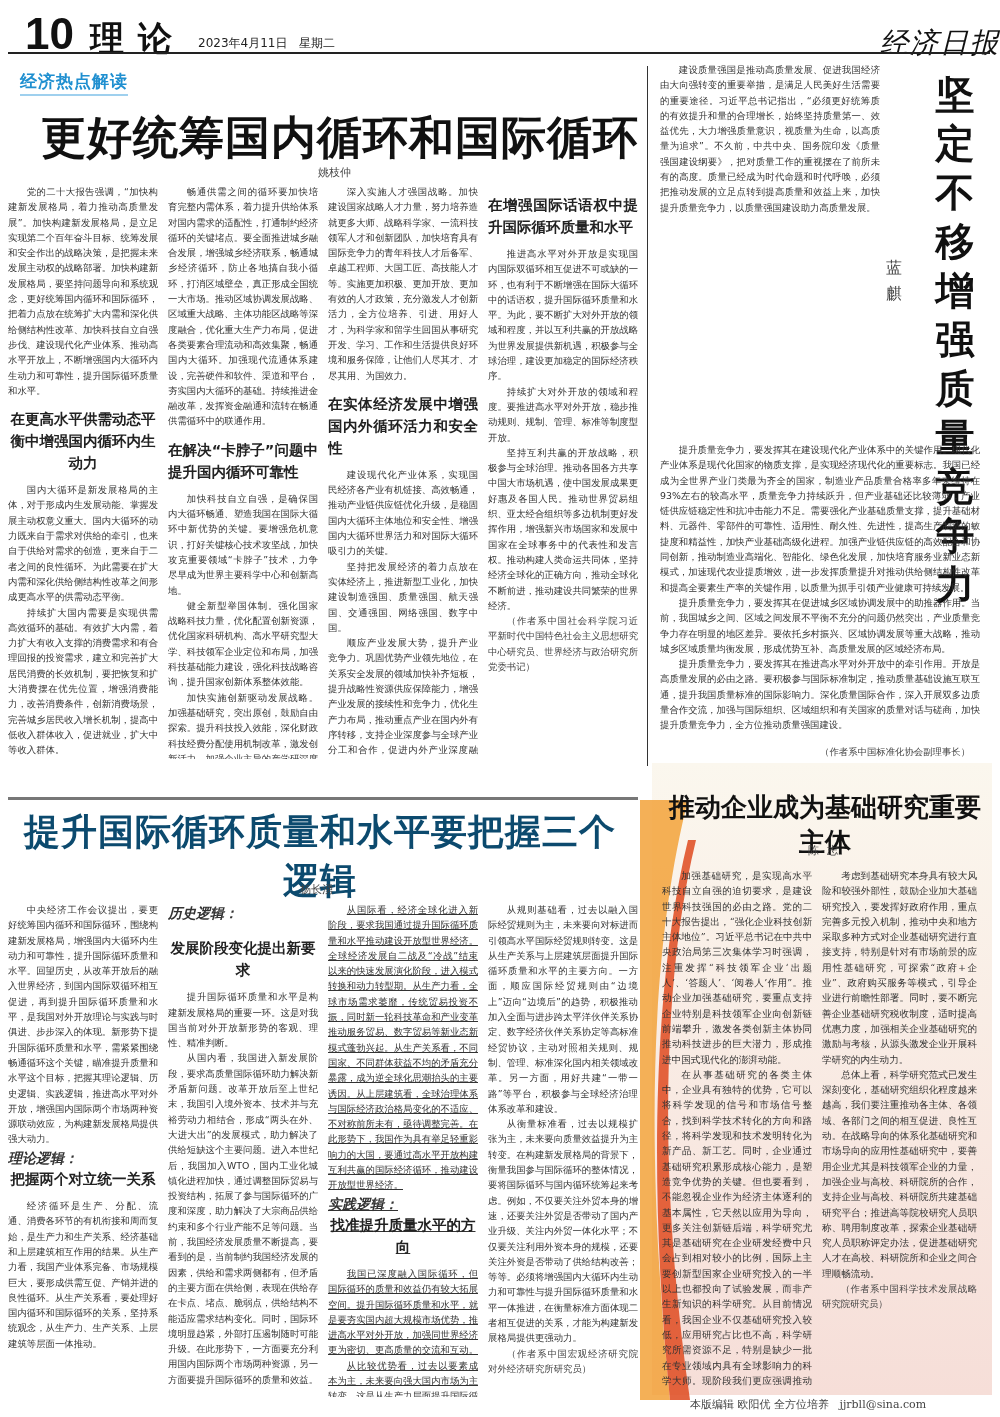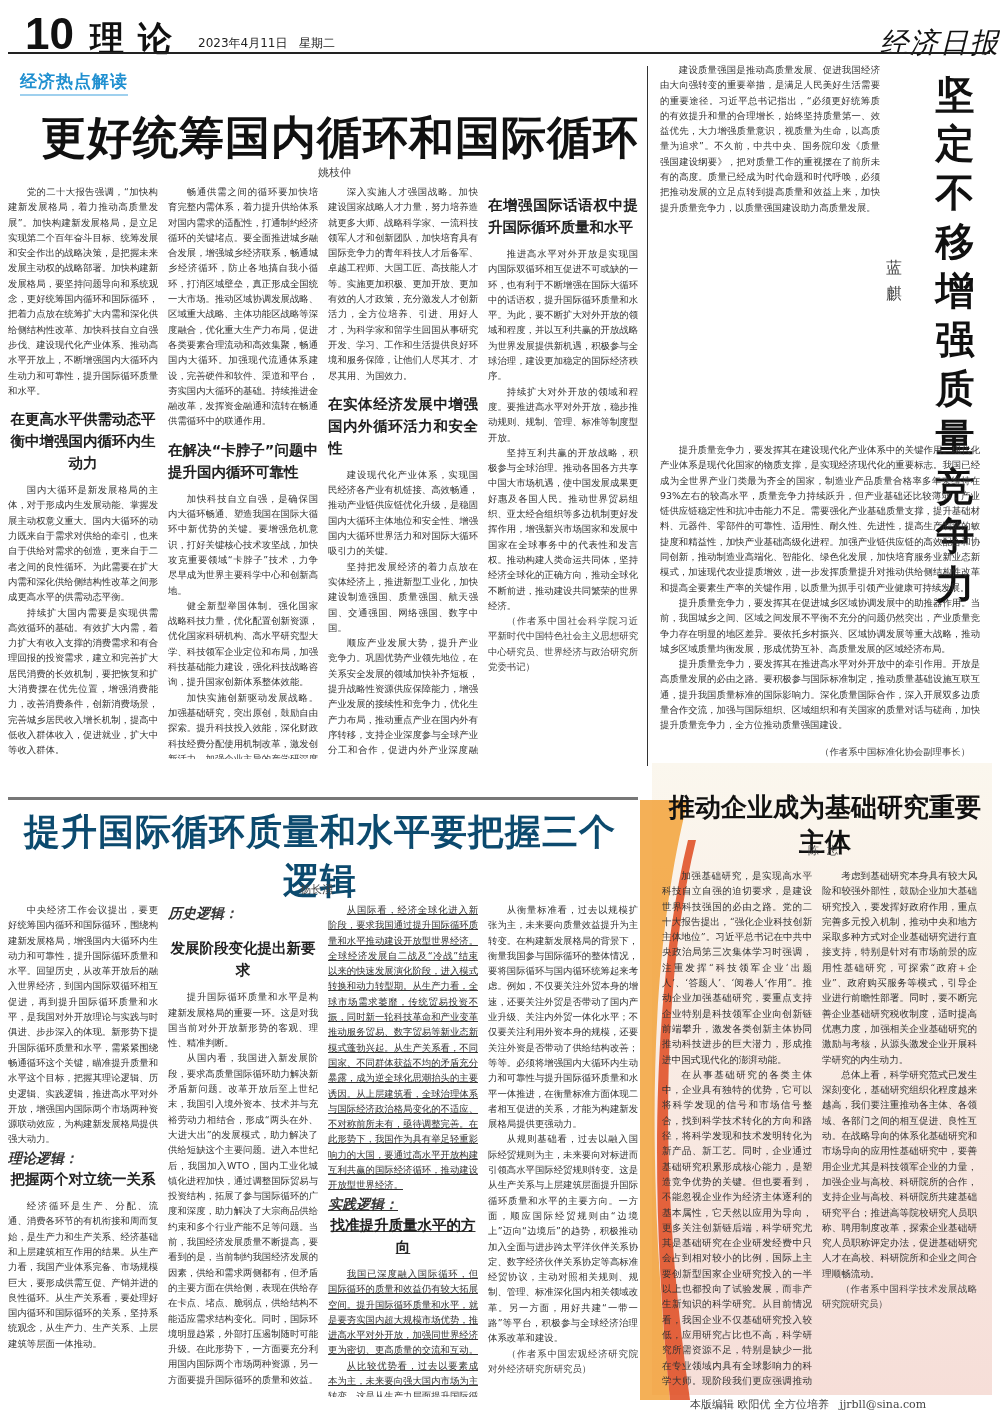--- a/index.html
+++ b/index.html
@@ -114,22 +114,22 @@
 
 <div class="abs col" style="left:328px;top:902px;width:150px;height:495px;text-decoration:underline;">
   <p>从国际看，经济全球化进入新阶段，要求我国通过提升国际循环质量和水平推动建设开放型世界经济。全球经济发展自二战及“冷战”结束以来的快速发展演化阶段，进入模式转换和动力转型期。从生产力看，全球市场需求萎靡，传统贸易投资不振，同时新一轮科技革命和产业变革推动服务贸易、数字贸易等新业态新模式蓬勃兴起。从生产关系看，不同国家、不同群体获益不均的矛盾充分暴露，成为逆全球化思潮抬头的主要诱因。从上层建筑看，全球治理体系与国际经济政治格局变化的不适应、不对称前所未有，亟待调整完善。在此形势下，我国作为具有举足轻重影响力的大国，要通过高水平开放构建互利共赢的国际经济循环，推动建设开放型世界经济。</p>
   <div class="italic-label">实践逻辑：</div>
   <div class="subhead center" style="margin-top:2px;">找准提升质量水平的方向</div>
   <p>我国已深度融入国际循环，但国际循环的质量和效益仍有较大拓展空间。提升国际循环质量和水平，就是要夯实国内超大规模市场优势，推进高水平对外开放，加强同世界经济更为密切、更高质量的交流和互动。</p>
   <p>从比较优势看，过去以要素成本为主，未来要向强大国内市场为主转变。这是从生产力层面提升国际循环质量和水平的根本。其中包含两层含义：一是强大需求市场。关键是要推动人均国内生产总值持续迈上新台阶，提高居民收入在国民收入分配中的比重。二是强大供给市场。要培育世界一流的产品质量、行业标准和服务体系，巩固技术、品牌、质量、服务等贸易投资新优势。</p>
 </div>
 
 <div class="abs col" style="left:488px;top:902px;width:150px;height:495px;">
+  <p>从规则基础看，过去以融入国际经贸规则为主，未来要向对标进而引领高水平国际经贸规则转变。这是从生产关系与上层建筑层面提升国际循环质量和水平的主要方向。一方面，顺应国际经贸规则由“边境上”迈向“边境后”的趋势，积极推动加入全面与进步跨太平洋伙伴关系协定、数字经济伙伴关系协定等高标准经贸协议，主动对照相关规则、规制、管理、标准深化国内相关领域改革。另一方面，用好共建“一带一路”等平台，积极参与全球经济治理体系改革和建设。</p>
   <p>从衡量标准看，过去以规模扩张为主，未来要向质量效益提升为主转变。在构建新发展格局的背景下，衡量我国参与国际循环的整体情况，要将国际循环与国内循环统筹起来考虑。例如，不仅要关注外贸本身的增速，还要关注外贸是否带动了国内产业升级、关注内外贸一体化水平；不仅要关注利用外资本身的规模，还要关注外资是否带动了供给结构改善；等等。必须将增强国内大循环内生动力和可靠性与提升国际循环质量和水平一体推进，在衡量标准方面体现二者相互促进的关系，才能为构建新发展格局提供更强动力。</p>
-  <p>从规则基础看，过去以融入国际经贸规则为主，未来要向对标进而引领高水平国际经贸规则转变。这是从生产关系与上层建筑层面提升国际循环质量和水平的主要方向。一方面，顺应国际经贸规则由“边境上”迈向“边境后”的趋势，积极推动加入全面与进步跨太平洋伙伴关系协定、数字经济伙伴关系协定等高标准经贸协议，主动对照相关规则、规制、管理、标准深化国内相关领域改革。另一方面，用好共建“一带一路”等平台，积极参与全球经济治理体系改革和建设。</p>
   <p class="author-note">（作者系中国宏观经济研究院对外经济研究所研究员）</p>
 </div>
 
 <div class="abs pinkbox"></div>
 <svg class="abs swoosh" viewBox="0 0 60 600" preserveAspectRatio="none">
   <path d="M48 0 C 10 150, 5 350, 30 600 L 0 600 L 0 0 Z" fill="#f2a23a" opacity="0.85"></path>
   <path d="M56 40 C 22 180, 18 380, 50 600 L 30 600 C 8 380, 14 180, 48 40 Z" fill="#e0532a" opacity="0.9"></path>
 </svg>
 <div class="abs pinkbox-title">推动企业成为基础研究重要主体</div>
 <div class="abs byline" style="left:808px;top:843px;letter-spacing:8px;">陈志</div>

